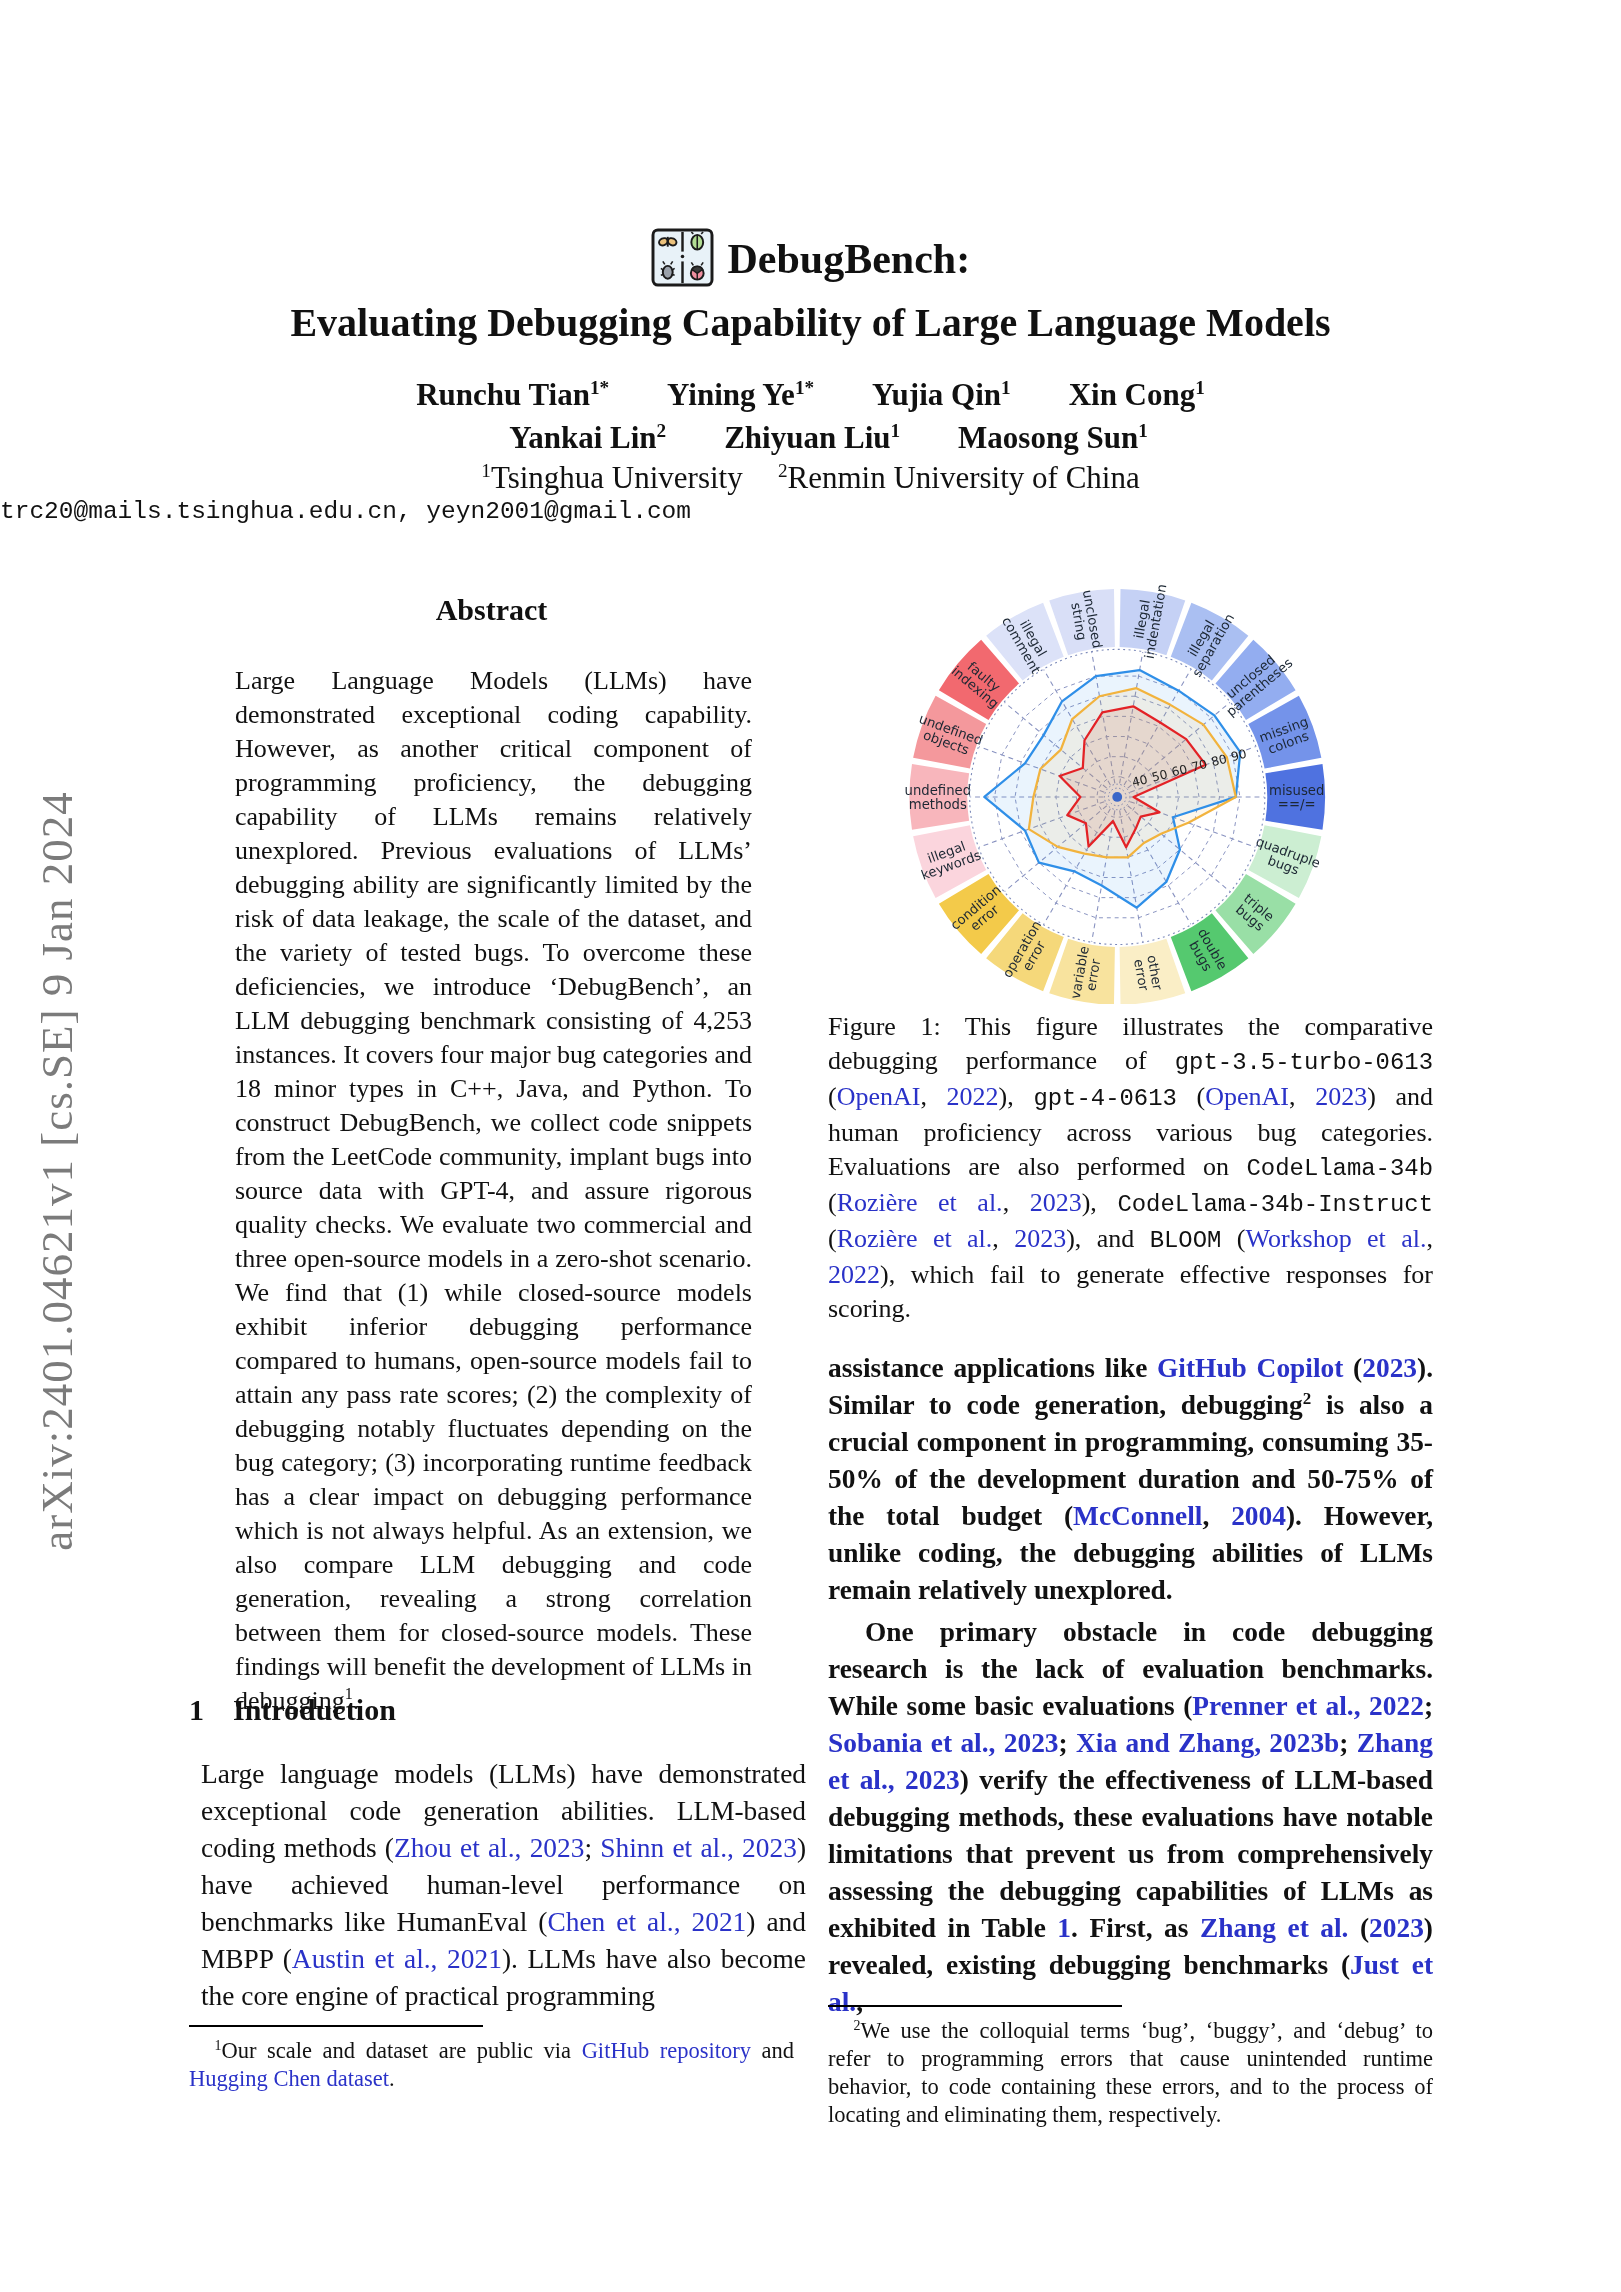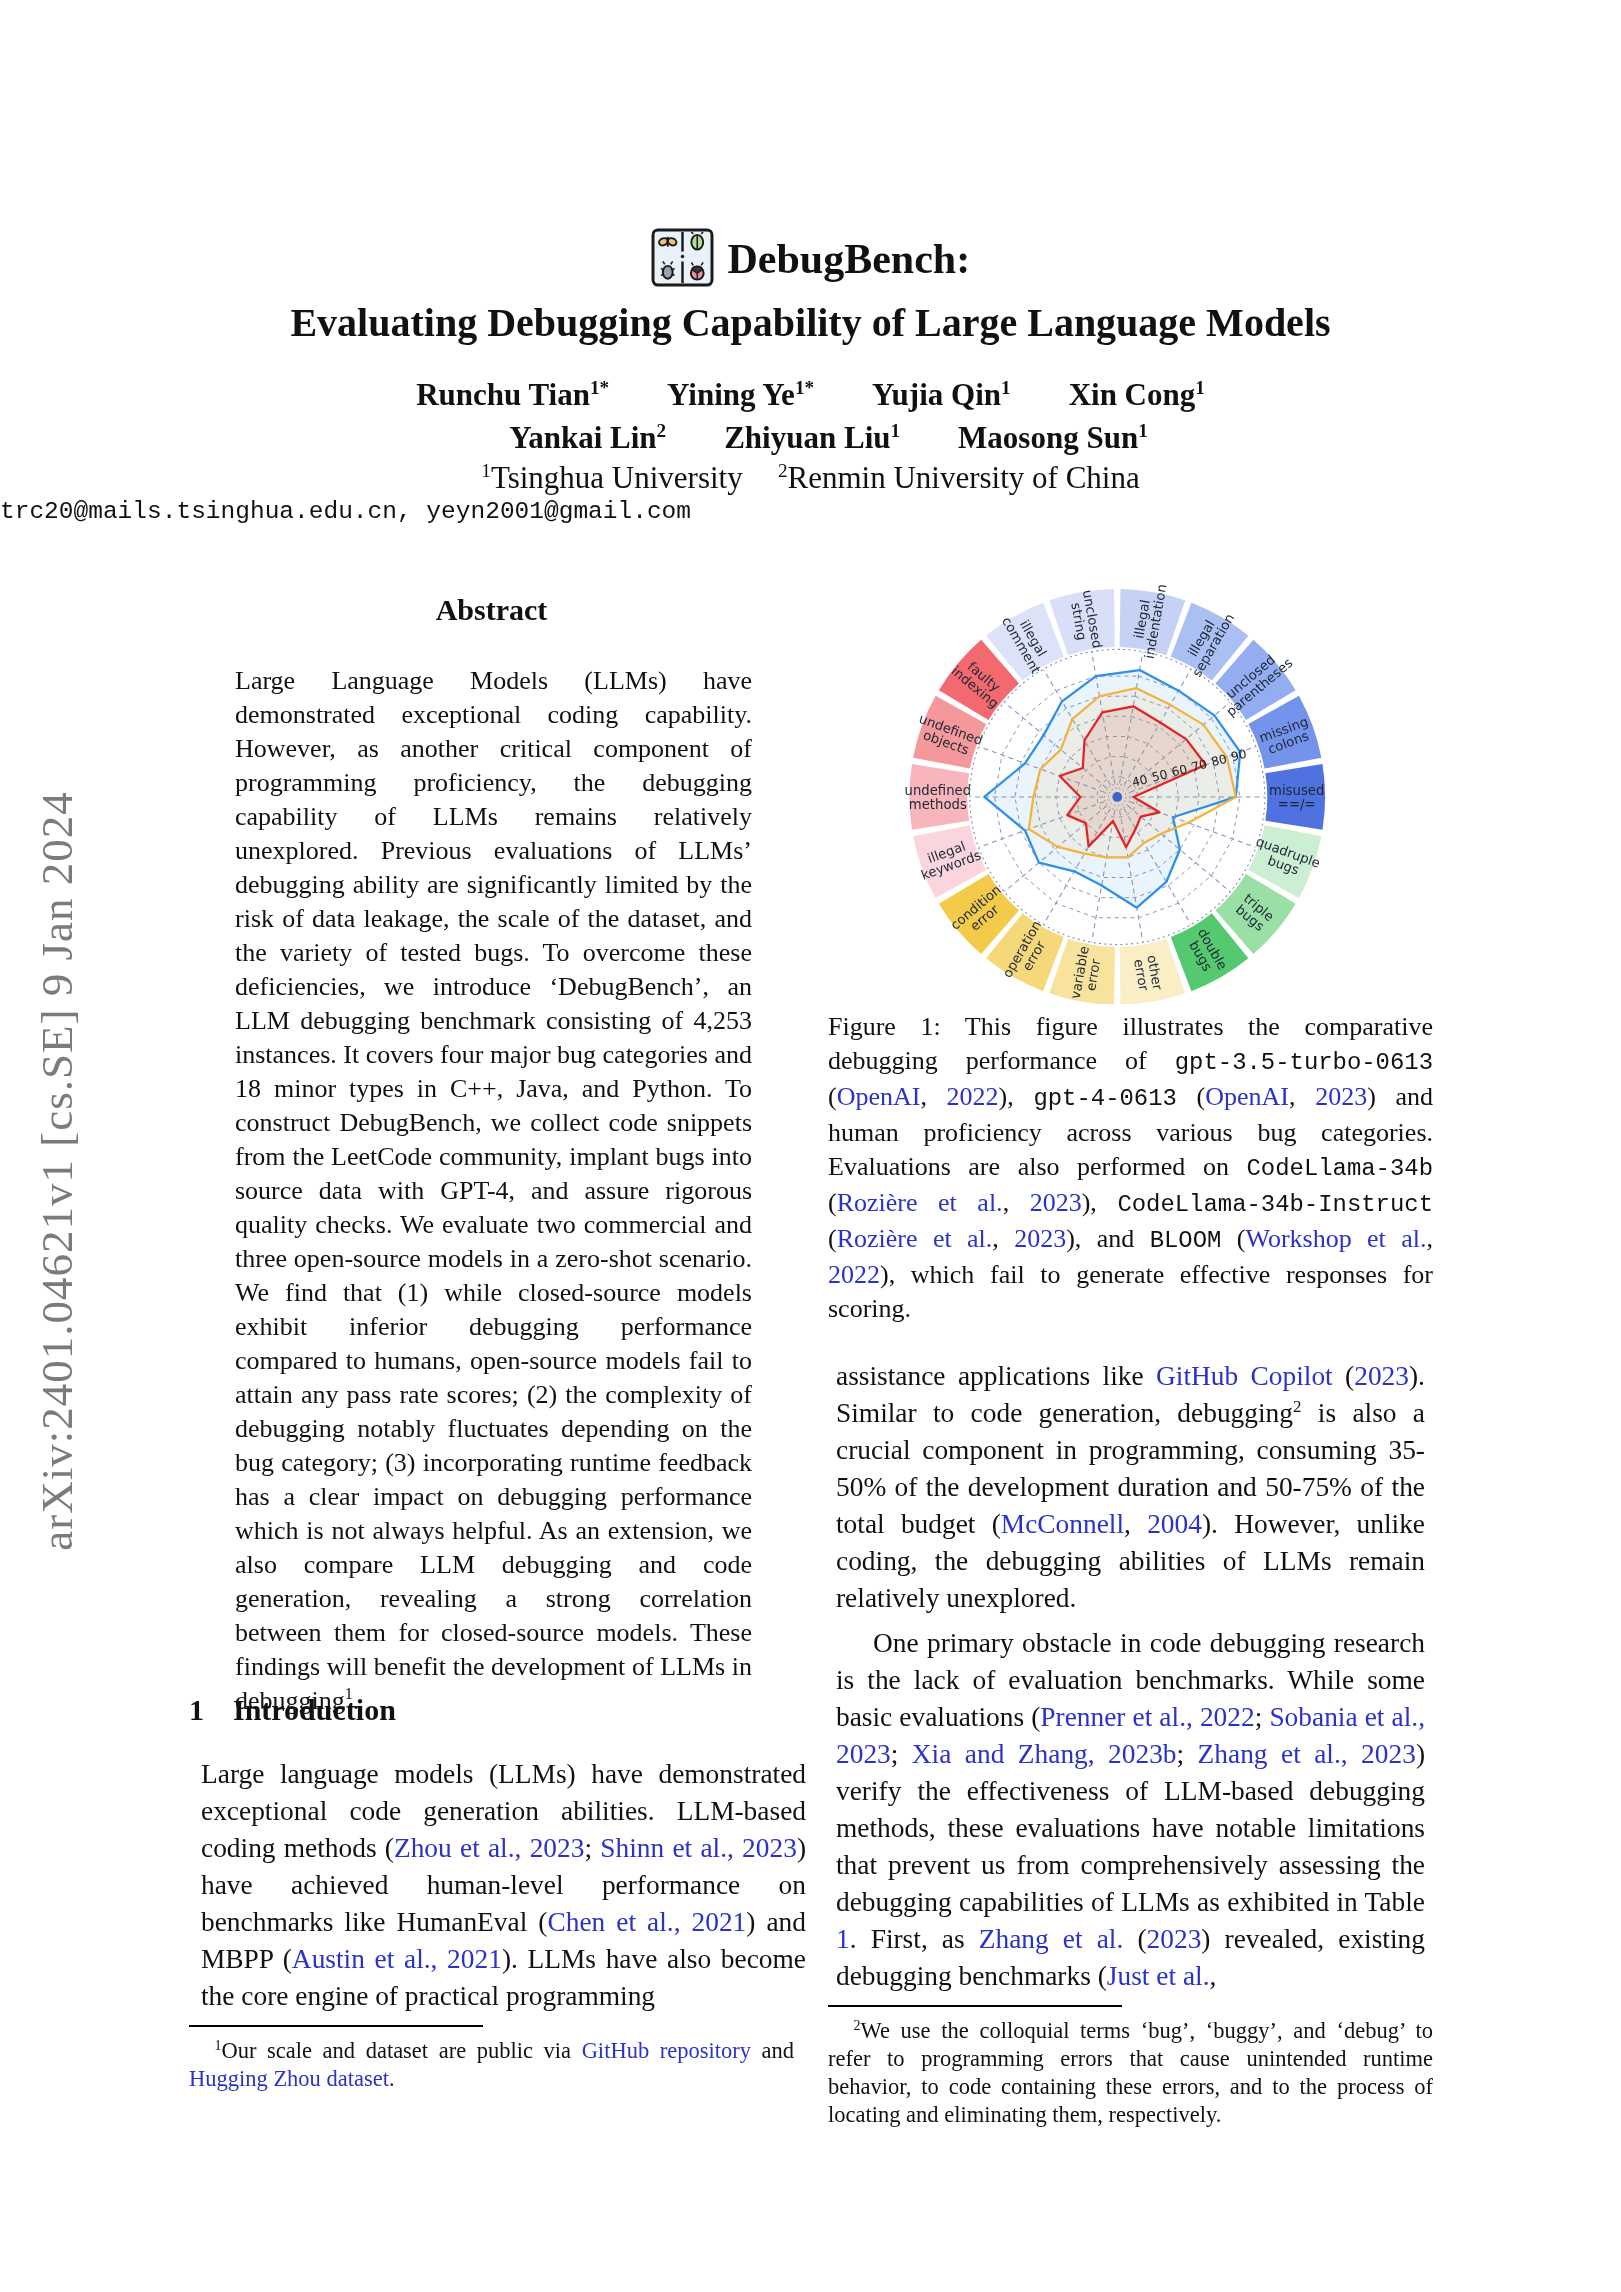--- a/index.html
+++ b/index.html
@@ -36,21 +36,21 @@
   .fn-left p{margin:0;text-indent:25.5px;}
   
   .figure-wrap{left:828px;top:584px;width:603px;height:420px;background:#fff;}
   .legend-box{position:absolute;left:421px;top:329px;width:174px;background:#fdfdfd;
               border:1.5px solid #c9c9c9;padding:8.8px 9.8px 7.8px 11.8px;box-sizing:border-box;}
   .legend-row{display:flex;align-items:center;margin:2.9px 0;}
   .legend-swatch{width:26.5px;height:2.9px;border-radius:2px;margin-right:9.8px;flex:0 0 auto;}
   .legend-label{font-family:"DejaVu Sans","Liberation Sans",sans-serif;font-size:13.2px;color:#333;}
   .fig-caption{left:828px;top:1010px;width:605px;font-size:26px;line-height:34px;text-align:justify;}
   .right-body{left:828px;top:1350px;width:605px;font-size:27.4px;line-height:37px;text-align:justify;}
-  .right-body p{margin:8px;}
+  .right-body p{margin:0;font-weight:bold;}
   .right-body p.cont{text-indent:0;}
   .right-body p.new{text-indent:37px;margin-top:4.9px;}
   .fnrule-right{left:828px;top:2005px;width:294px;border-top:2px solid #000;}
   .fn-right{left:828px;top:2017px;width:605px;font-size:22.5px;line-height:28px;text-align:justify;}
   .fn-right p{margin:0;text-indent:25.5px;}
   
   .radar-label{font-family:"DejaVu Sans","Liberation Sans",sans-serif;font-weight:500;
                fill:#1c2733;font-size:13.5px;}
   .radar-tick{font-family:"DejaVu Sans","Liberation Sans",sans-serif;fill:#222;font-size:12.5px;}
 </style>
@@ -104,21 +104,21 @@
 <div class="abs abstract-head">Abstract</div>
 <div class="abs abstract-body"><span>Large Language Models (LLMs) have demonstrated exceptional coding capability. However, as another critical component of programming proficiency, the debugging capability of LLMs remains relatively unexplored. Previous evaluations of LLMs’ debugging ability are significantly limited by the risk of data leakage, the scale of the dataset, and the variety of tested bugs. To overcome these deficiencies, we introduce ‘DebugBench’, an LLM debugging benchmark consisting of 4,253 instances. It covers four major bug categories and 18 minor types in C++, Java, and Python. To construct DebugBench, we collect code snippets from the LeetCode community, implant bugs into source data with GPT-4, and assure rigorous quality checks. We evaluate two commercial and three open-source models in a zero-shot scenario. We find that (1) while closed-source models exhibit inferior debugging performance compared to humans, open-source models fail to attain any pass rate scores; (2) the complexity of debugging notably fluctuates depending on the bug category; (3) incorporating runtime feedback has a clear impact on debugging performance which is not always helpful. As an extension, we also compare LLM debugging and code generation, revealing a strong correlation between them for closed-source models. These findings will benefit the development of LLMs in debugging</span><sup>1</sup><span>.</span></div>
 
 <div class="abs intro-head">
   <span class="secnum">1</span><span>Introduction</span>
 </div>
 <div class="abs intro-body"><span>Large language models (LLMs) have demonstrated exceptional code generation abilities. LLM-based coding methods (</span><span class="cite">Zhou et al., 2023</span><span>; </span><span class="cite">Shinn et al., 2023</span><span>) have achieved human-level performance on benchmarks like HumanEval (</span><span class="cite">Chen et al., 2021</span><span>) and MBPP (</span><span class="cite">Austin et al., 2021</span><span>). LLMs have also become the core engine of practical programming</span></div>
 
 <div class="abs fnrule-left"></div>
 <div class="abs fn-left">
-  <p><sup>1</sup><span>Our scale and dataset are public via </span><span class="cite">GitHub repository</span><span> and </span><span class="cite">Hugging Zhou dataset</span><span>.</span></p>
+  <p><sup>1</sup><span>Our scale and dataset are public via </span><span class="cite">GitHub repository</span><span> and </span><span class="cite">Hugging Chen dataset</span><span>.</span></p>
 </div>
 
 <div class="abs figure-wrap">
   <svg width="603" height="420" viewBox="0 0 615 428">
       <path d="M 298.329951270106,5.026153913887953 A 212 212 0 0 1 364.37019458357,16.67083062260346 L 345.0643385438029,72.42281643989779 A 153 153 0 0 0 297.40321954870853,64.01887523030592 Z" fill="#c5d1f5" stroke="none"></path>
       <path d="M 370.62845585576054,18.948651443941742 A 212 212 0 0 1 428.7032711754327,52.478161701892276 L 391.4933985369868,98.26489971881847 A 153 153 0 0 0 349.58091389590265,74.06671542888247 Z" fill="#aabff2" stroke="none"></path>
       <path d="M 433.805052508076,56.759064536460414 A 212 212 0 0 1 476.90976001341267,108.12925456366796 L 426.2839305757176,138.42818843509997 A 153 153 0 0 0 395.17534449875296,101.35441921735115 Z" fill="#93adf0" stroke="none"></path>
       <path d="M 480.23971128351866,113.89689935022001 A 212 212 0 0 1 503.17524709164604,176.91176608614305 L 445.23968304255584,188.06839722254662 A 153 153 0 0 0 428.6871501244262,142.59068679520595 Z" fill="#7493ea" stroke="none"></path>
       <path d="M 504.3317270311932,183.4704897420495 A 212 212 0 0 1 504.3317270311932,250.5295102579505 L 446.0743124328894,241.19818428993597 A 153 153 0 0 0 446.0743124328894,192.80181571006403 Z" fill="#4f72e0" stroke="none"></path>
       <path d="M 503.17524709164604,257.088233913857 A 212 212 0 0 1 480.23971128351866,320.10310064978 L 428.6871501244262,291.40931320479405 A 153 153 0 0 0 445.23968304255584,245.93160277745338 Z" fill="#cceed2" stroke="none"></path>

